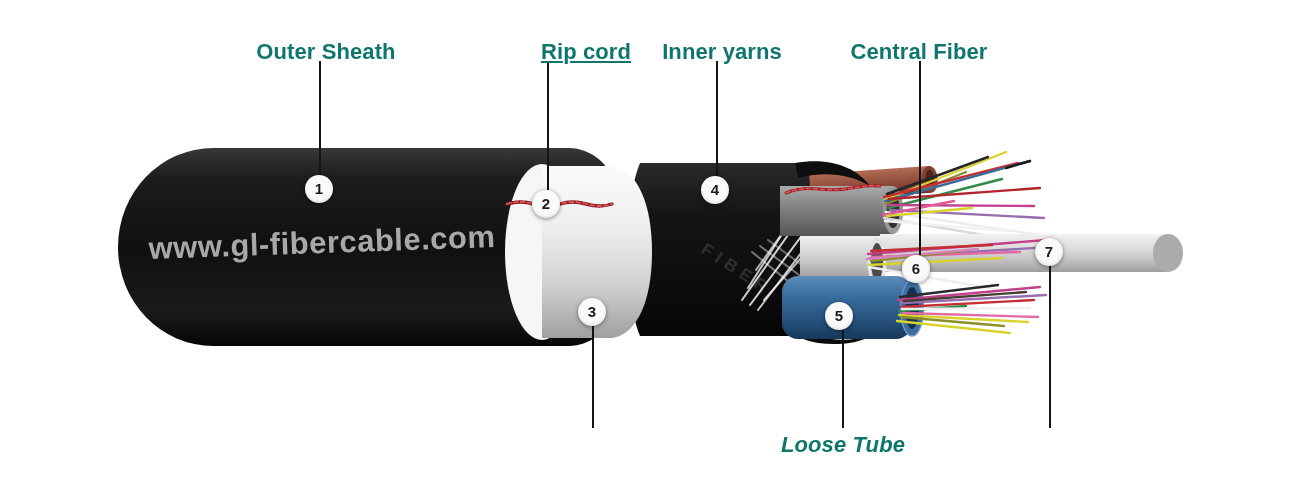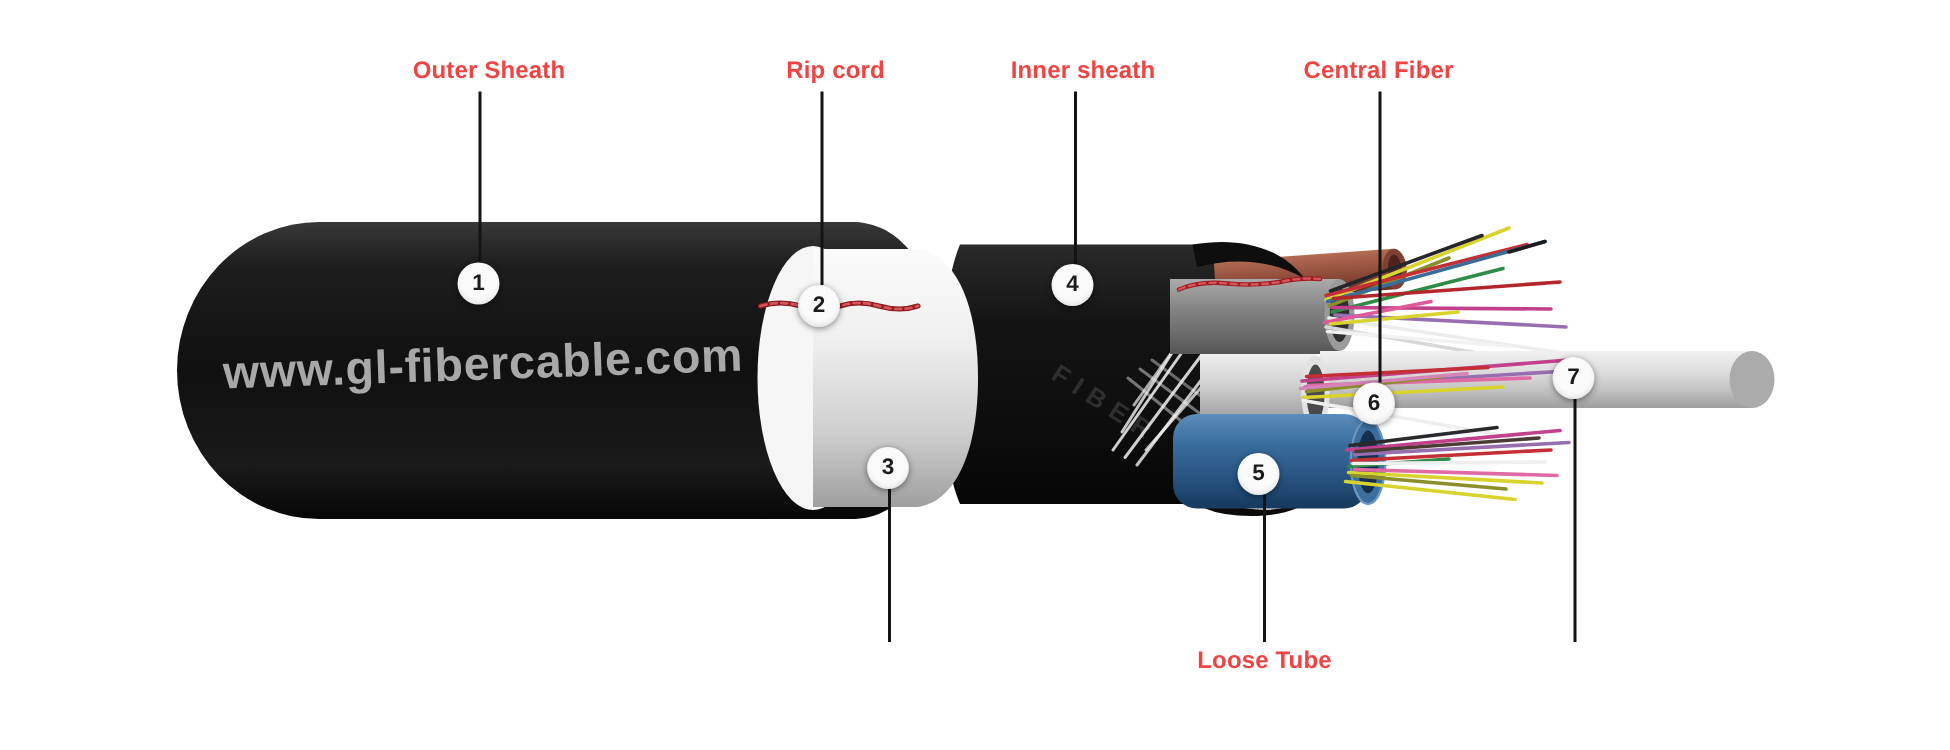--- a/index.html
+++ b/index.html
@@ -1,28 +1,28 @@
 <!DOCTYPE html>
 <html><head>
 <meta charset="utf-8">
 <style>
   html,body{margin:0;padding:0;background:#fff;}
   .stage{position:relative;width:1300px;height:500px;background:#ffffff;overflow:hidden;
          font-family:"Liberation Sans",sans-serif;}
   .stage svg{position:absolute;left:0;top:0;}
   .lbl{position:absolute;transform:translateX(-50%);white-space:nowrap;
-       font-weight:700;font-size:16px;color:#ef4444;letter-spacing:.1px;}
+       font-weight:700;font-size:22px;color:#0f766e;letter-spacing:.1px;}
   .leader{position:absolute;width:1.5px;background:#141414;}
   .badge{position:absolute;width:28px;height:28px;border-radius:50%;background:#fafafa;
          box-shadow:0 1px 4px rgba(0,0,0,.45), inset 0 -2px 3px rgba(0,0,0,.08);
          font-weight:700;font-size:15px;color:#1b1b1b;text-align:center;line-height:28px;}
   
-  #lbl-1{left:326px;top:39px;} #lbl-2{left:557px;top:39px;}
+  #lbl-1{left:326px;top:39px;} #lbl-2{left:586px;top:39px;text-decoration:underline;}
   #lbl-4{left:722px;top:39px;} #lbl-6{left:919px;top:39px;}
-  #lbl-3{left:594px;top:432px;} #lbl-5{left:843px;top:432px;} #lbl-7{left:1063px;top:432px;}
+  #lbl-3{left:594px;top:432px;} #lbl-5{left:843px;top:432px;font-style:italic;} #lbl-7{left:1063px;top:432px;}
   
   #ll-1{left:319px;top:61px;height:114px;} #ll-2{left:547px;top:61px;height:129px;}
   #ll-4{left:716px;top:61px;height:115px;} #ll-6{left:919px;top:61px;height:194px;}
   #ll-3{left:592px;top:326px;height:102px;} #ll-5{left:842px;top:330px;height:98px;}
   #ll-7{left:1049px;top:266px;height:162px;}
   
   #b-1{left:305px;top:175px;} #b-2{left:532px;top:190px;} #b-3{left:578px;top:298px;}
   #b-4{left:701px;top:176px;} #b-5{left:825px;top:302px;} #b-6{left:902px;top:255px;}
   #b-7{left:1035px;top:238px;}
 </style>
@@ -201,21 +201,21 @@
   <div class="leader" id="ll-1"></div>
   <div class="leader" id="ll-2"></div>
   <div class="leader" id="ll-3"></div>
   <div class="leader" id="ll-4"></div>
   <div class="leader" id="ll-5"></div>
   <div class="leader" id="ll-6"></div>
   <div class="leader" id="ll-7"></div>
 
   <div class="lbl" id="lbl-1">Outer Sheath</div>
   <div class="lbl" id="lbl-2">Rip cord</div>
-  <div class="lbl" id="lbl-4">Inner sheath</div>
+  <div class="lbl" id="lbl-4">Inner yarns</div>
   <div class="lbl" id="lbl-5">Loose Tube</div>
   <div class="lbl" id="lbl-6">Central Fiber</div>
 
   <div class="badge" id="b-1">1</div>
   <div class="badge" id="b-2">2</div>
   <div class="badge" id="b-3">3</div>
   <div class="badge" id="b-4">4</div>
   <div class="badge" id="b-5">5</div>
   <div class="badge" id="b-6">6</div>
   <div class="badge" id="b-7">7</div>

